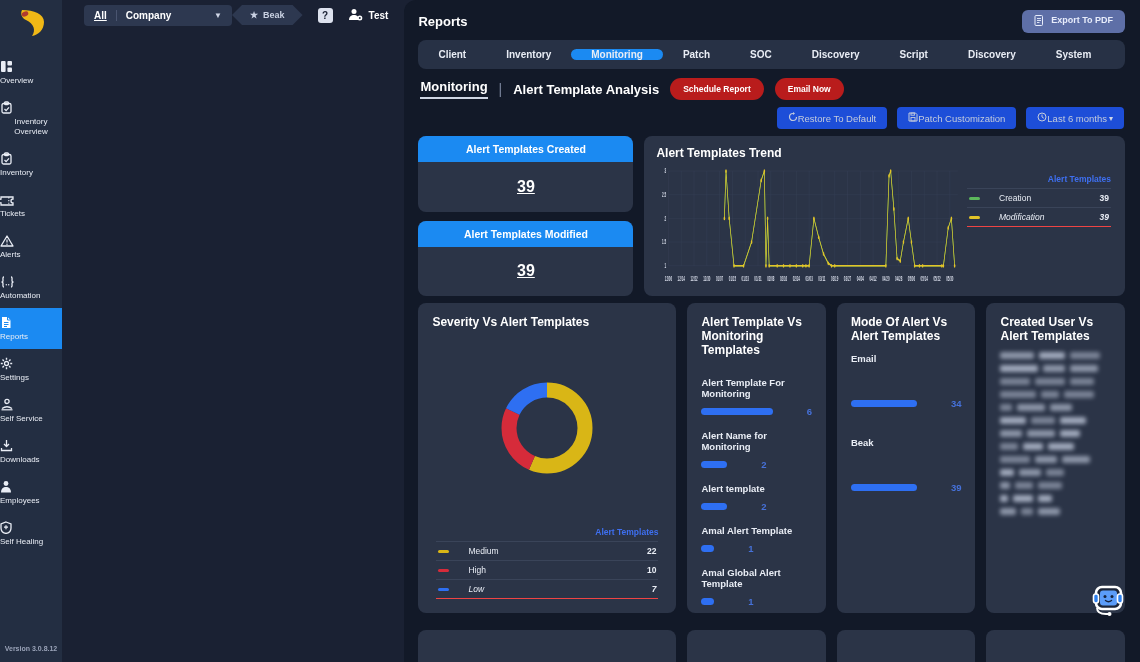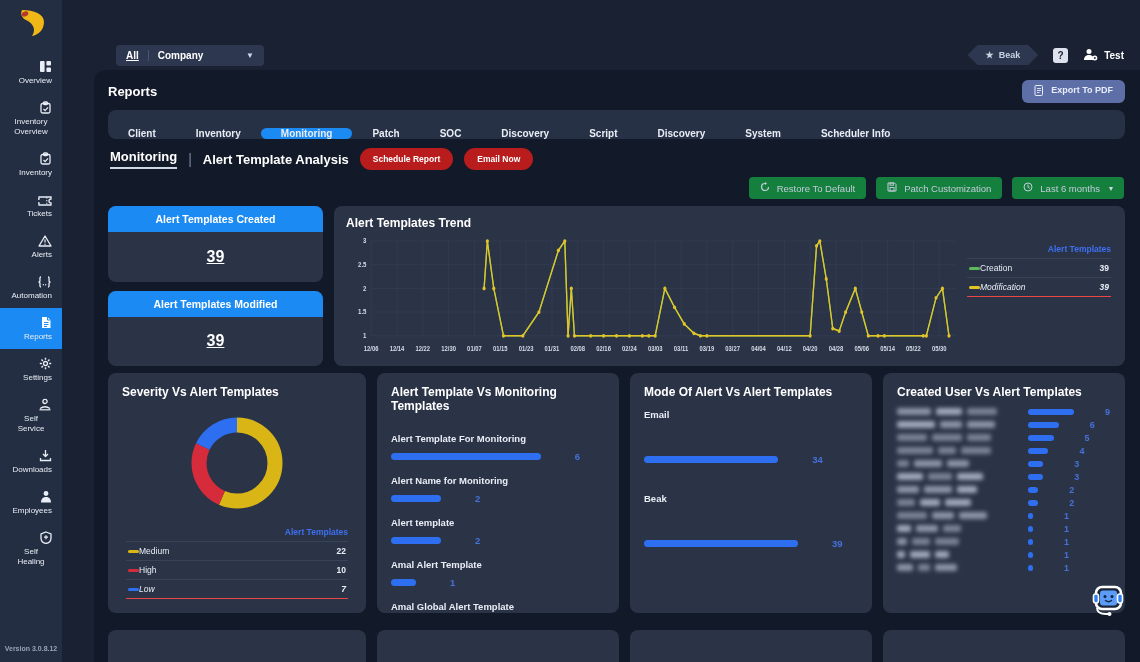--- a/index.html
+++ b/index.html
@@ -5,29 +5,29 @@
   * { margin:0; padding:0; box-sizing:border-box; }
   html,body { width:1140px; height:662px; overflow:hidden; background:#1a2133;
     font-family:"Liberation Sans", sans-serif; }
   .app { display:flex; width:1140px; height:662px; position:relative; }
 
   
   .sidebar { width:62px; background:#232e42; display:flex; flex-direction:column;
     align-items:center; flex-shrink:0; z-index:5; }
   .logo { margin:8px 0 10px; }
   .nav { flex:1; width:100%; display:flex; flex-direction:column; }
-  .side-item { width:100%; padding:8px 10px 7px; display:flex; flex-direction:column;
-    align-items:flex-end; gap:3px; color:#e9edf5; font-size:8px; cursor:pointer;
+  .side-item { width:100%; padding:8px 0 7px; display:flex; flex-direction:column;
+    align-items:flex-start; gap:3px; color:#e9edf5; font-size:8px; cursor:pointer;
     text-align:center; line-height:1.25; }
   .side-item.active { background:#1b8af2; }
   .side-item .icn { height:13px; display:flex; align-items:center; justify-content:center; }
   .version { font-size:7px; color:#9aa3b8; padding:8px 0 10px; font-weight:bold; }
 
   
-  .main { flex:1; min-width:0; display:flex; flex-direction:column; background:#1a2133;padding-left:32px; }
+  .main { flex:1; min-width:0; display:flex; flex-direction:row; background:#1a2133; }
   .top-strip { height:40px; }
   .topbar { height:30px; display:flex; align-items:center; justify-content:space-between;
     padding:0 16px 0 22px; }
   .company-select { display:flex; align-items:center; gap:9px; background:#2d3850;
     border-radius:4px; padding:5px 10px; color:#fff; font-size:10px; width:148px;
     cursor:pointer; }
   .scope-all { font-weight:bold; text-decoration:underline; }
   .select-div { width:1px; align-self:stretch; background:#4a5570; }
   .select-val { font-weight:bold; flex:1; }
   .caret { font-size:8px; color:#cfd6e6; }
@@ -43,36 +43,36 @@
 
   .content { flex:1; background:#121928; border-top-left-radius:12px;
     padding:10px 15px 0 14px; display:flex; flex-direction:column; gap:7px;
     position:relative; overflow:hidden; }
   .content-header { display:flex; justify-content:space-between; align-items:center; }
   .page-title { font-size:13px; font-weight:bold; color:#fff; }
   .export-btn { background:#5e6fa7; color:#e7ecfb; border:none; border-radius:6px;
     padding:5px 12px; font-size:9px; font-weight:bold; display:flex; align-items:flex-start;
     gap:6px; cursor:pointer; font-family:inherit; }
 
-  .tabbar { background:#273145; border-radius:8px; display:flex; align-items:flex-end;
+  .tabbar { background:#273145; border-radius:8px; display:flex; align-items:center;
     height:29px; overflow:hidden; }
   .tab { padding:0 20px; font-size:10px; font-weight:bold; color:#e9edf5; display:flex;
     align-items:center; cursor:pointer; border-radius:6px; white-space:nowrap; }
   .tab.active { background:#1b8af2; }
 
   .section-row { display:flex; align-items:center; gap:11px; padding:2px 2px 0; }
   .section-cat { font-size:13px; font-weight:bold; color:#fff;
     border-bottom:2px solid #cfd6e4; padding-bottom:3px; cursor:pointer; }
   .section-divider { color:#7b859c; font-size:14px; }
   .section-title { font-size:13px; font-weight:bold; color:#fff; }
   .pill-btn { background:#b91c1c; color:#fff; font-size:8.5px; font-weight:bold; border:none;
     border-radius:12px; padding:6px 13px; cursor:pointer; font-family:inherit; }
 
   .toolbar-row { display:flex; justify-content:flex-end; gap:10px; padding-right:1px; }
-  .chip { display:flex; align-items:center; gap:7px; background:#15803d; color:#c3cbdc;
+  .chip { display:flex; align-items:center; background:#1d4ed8; color:#c3cbdc;
     font-size:9.5px; border:none; border-radius:4px; padding:5px 11px; cursor:pointer;
     font-family:inherit; }
   .chip .caret { margin-left:2px; }
 
   
   .row1 { display:flex; gap:11px; height:160px; flex-shrink:0; }
   .stat-col { width:215px; display:flex; flex-direction:column; gap:9px; flex-shrink:0; }
   .stat-card { background:#2b3447; border-radius:8px; overflow:hidden; flex:1;
     display:flex; flex-direction:column; }
   .stat-head { background:#1b8af2; color:#fff; font-size:10.5px; font-weight:bold;
@@ -82,21 +82,21 @@
 
   .trend-card { flex:1; min-width:0; background:#2b3447; border-radius:8px;
     padding:10px 12px 6px; display:flex; flex-direction:column; }
   .card-title { font-size:12px; font-weight:bold; color:#fff; }
   .trend-body { flex:1; display:flex; min-height:0; }
   .trend-chart { flex:1; min-width:0; }
   .trend-chart svg { width:100%; height:100%; }
   .trend-legend { width:152px; padding:14px 2px 0 6px; flex-shrink:0; }
   .legend-header { color:#3e6ff0; font-size:8.5px; font-weight:bold; text-align:right;
     padding-bottom:4px; }
-  .legend-row { display:flex; align-items:center; gap:0; font-size:8.5px; color:#e9edf5;
+  .legend-row { display:flex; align-items:center; gap:19px; font-size:8.5px; color:#e9edf5;
     padding:4px 2px; border-top:1px solid #3a4459; }
   .legend-row:last-child { border-bottom:1px solid #ef4444;font-style:italic; }
   .legend-dash { width:11px; height:3px; border-radius:2px; flex-shrink:0; }
   .legend-val { margin-left:auto; font-weight:bold; }
 
   
   .row2 { display:grid; grid-template-columns:258px 1fr 1fr 1fr; gap:11px; flex:1;
     min-height:0; }
   .card { background:#2b3447; border-radius:8px; padding:12px 14px; position:relative;
     overflow:hidden; display:flex; flex-direction:column; }

